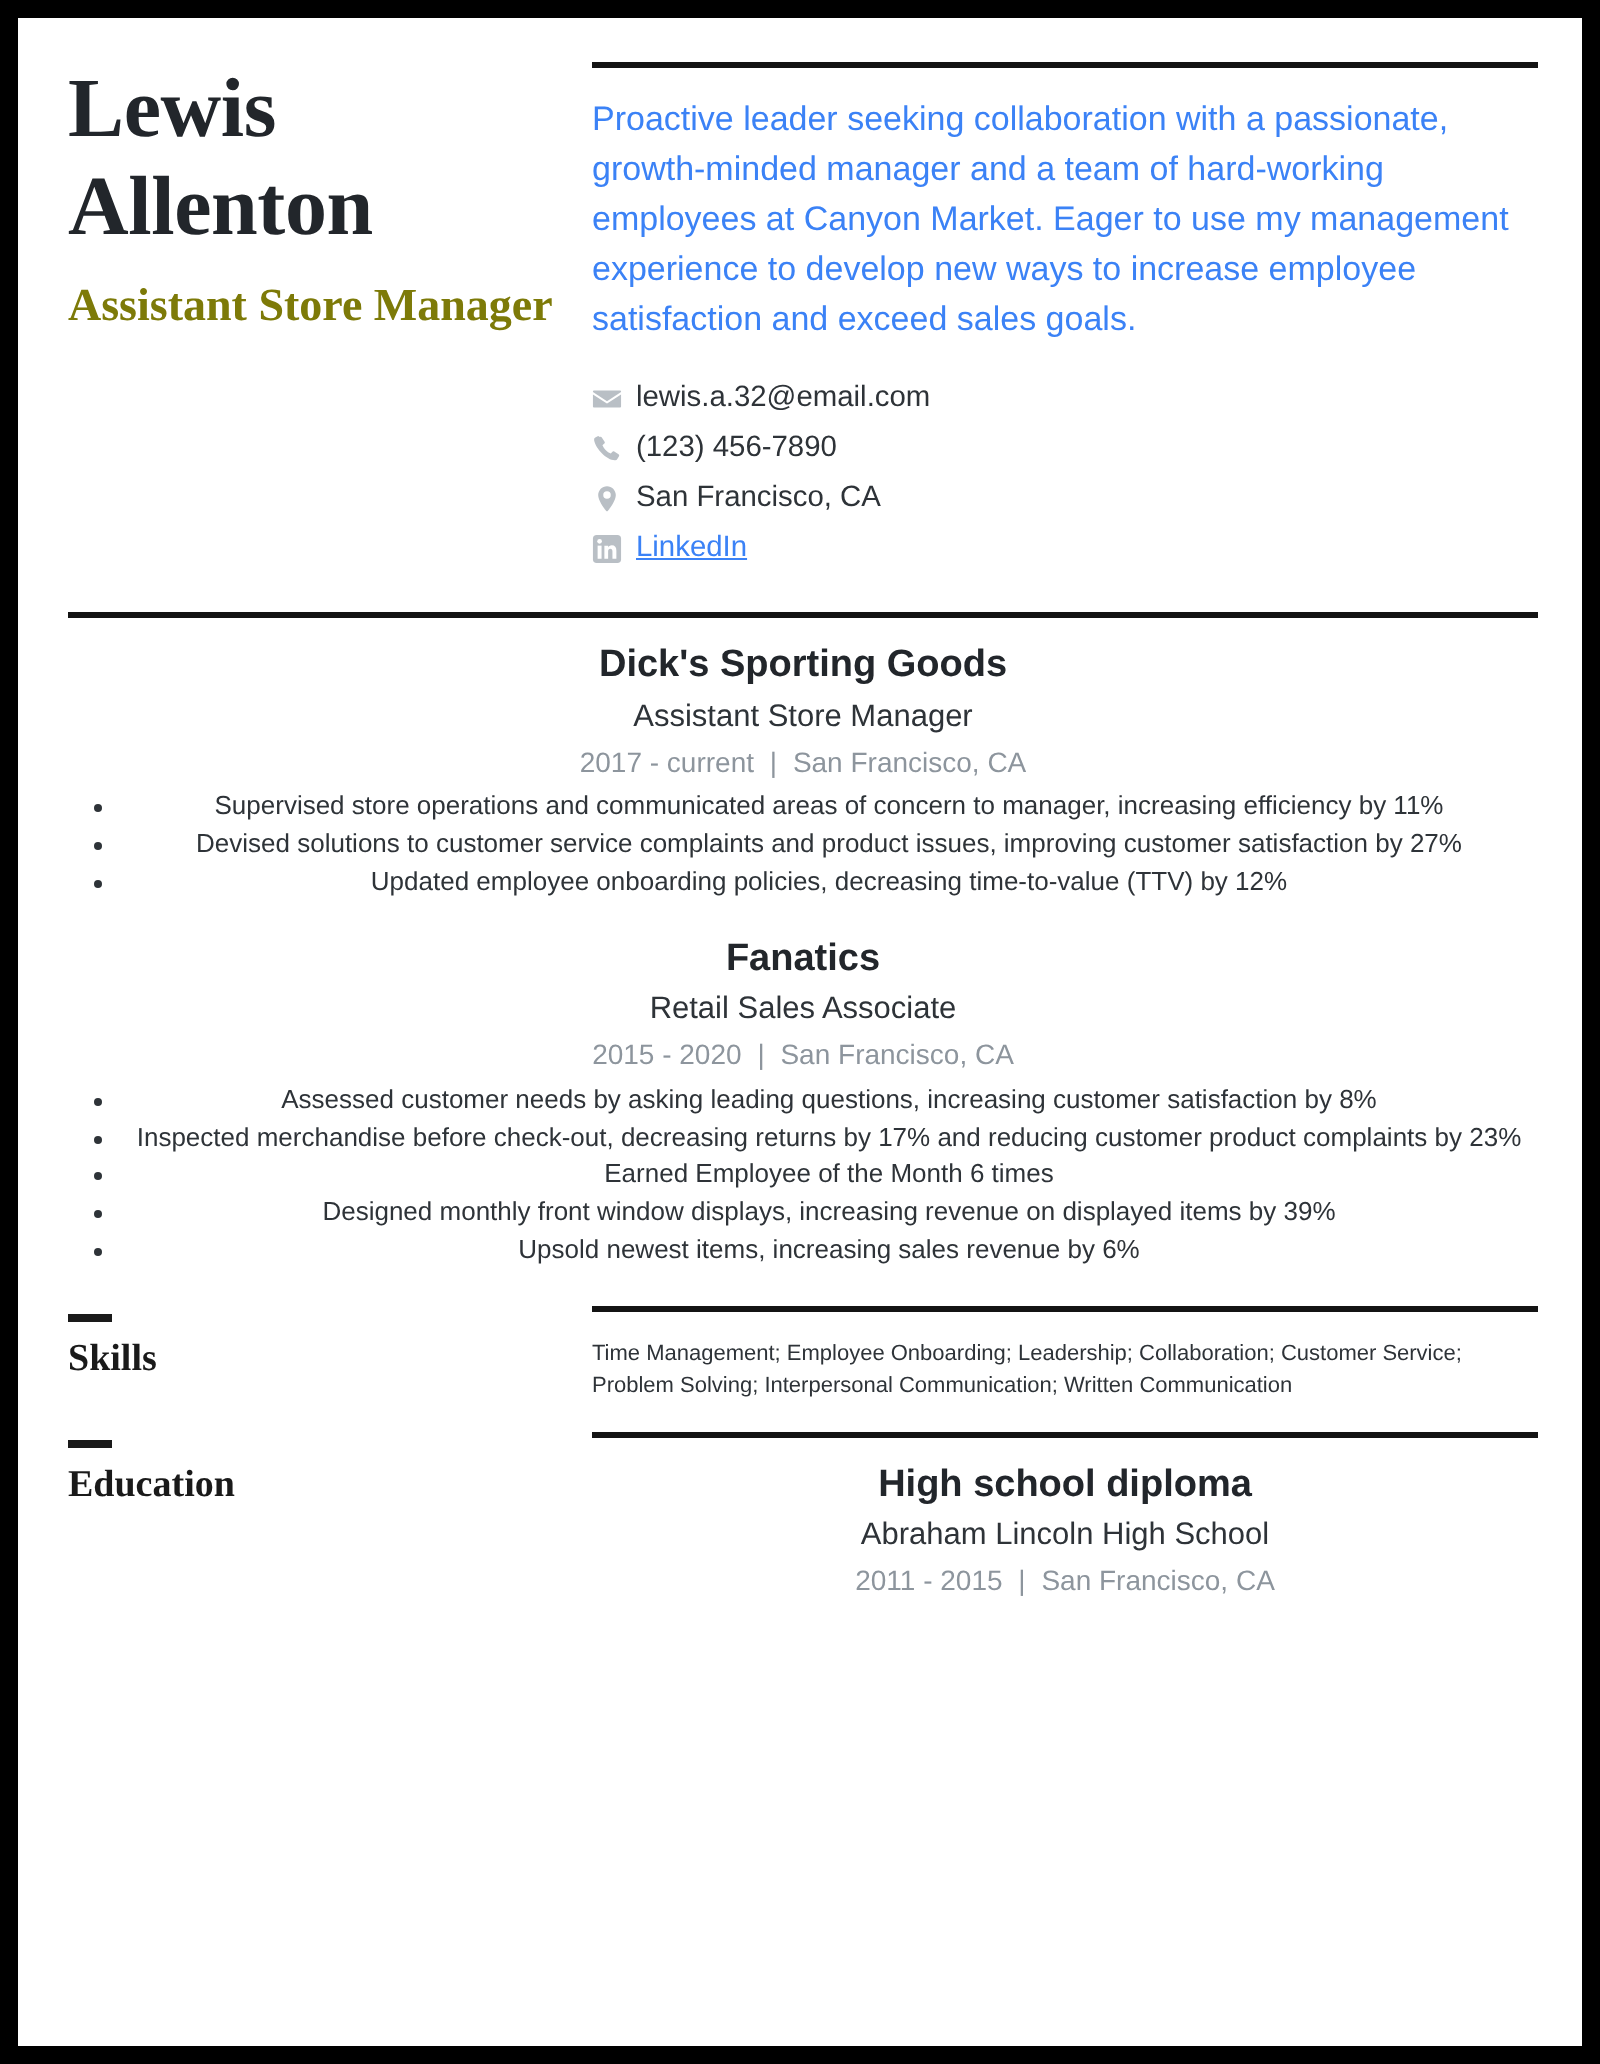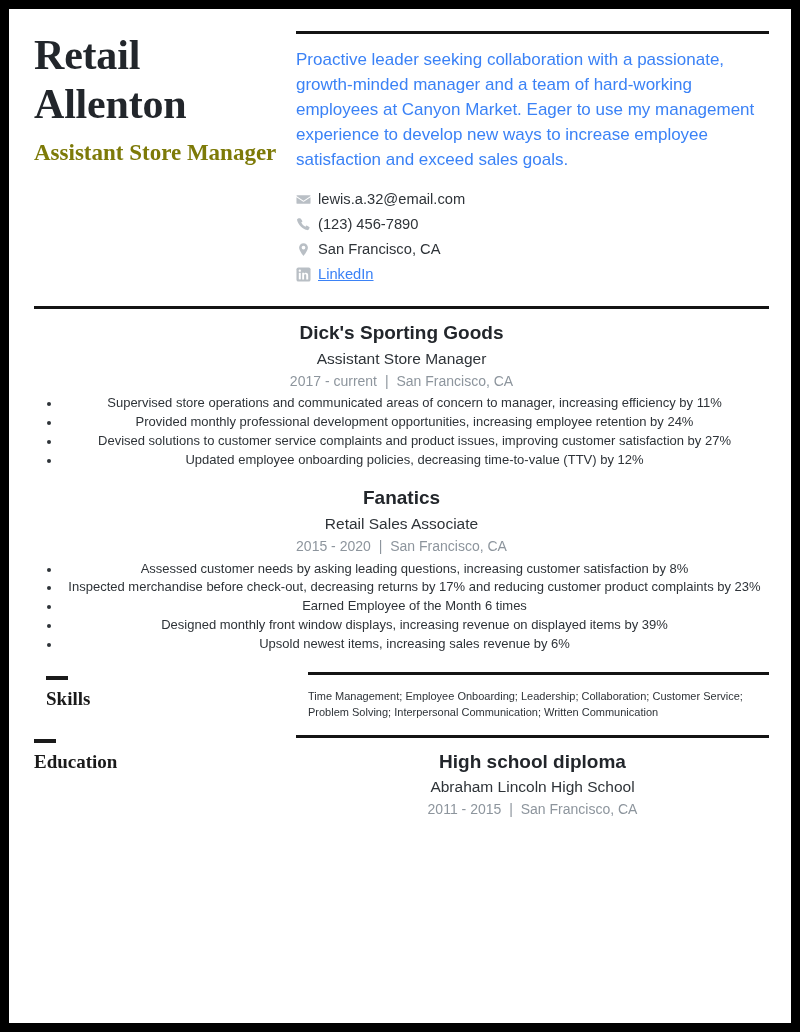--- a/index.html
+++ b/index.html
@@ -179,35 +179,35 @@
   
   .skills-text {
     font-size: 11px;
     line-height: 1.5;
     color: #2e3338;
     margin: 13px 0 0 0;
   }
 
   
   .block-work { margin-top: 19px; }
-  .block-skills { margin-top: 17px; margin-left: 12px; }
+  .block-skills { margin-top: 17px; }
   .block-edu { margin-top: 14px; }
   .after-rule { margin-top: 12px; text-align: center; }
 </style>
 </head>
 <body>
 
 <div class="page">
   <div class="sheet">
 
     <div class="row">
 
       <div class="col-left">
         <h1 class="name">
-          <span>Retail</span><br>
+          <span>Lewis</span><br>
           <span>Allenton</span>
         </h1>
         <div class="job-title">Assistant Store Manager</div>
       </div>
 
       <div class="col-right">
         <div class="rule"></div>
         <p class="summary">Proactive leader seeking collaboration with a passionate, growth-minded manager and a team of hard-working employees at Canyon Market. Eager to use my management experience to develop new ways to increase employee satisfaction and exceed sales goals.</p>
 
         <div class="contact">
@@ -266,21 +266,20 @@
           <div class="entry">
             <h3 class="entry-org">Dick's Sporting Goods</h3>
             <div class="entry-role">Assistant Store Manager</div>
             <div class="entry-meta">
               <span>2017 - current</span>
               <span class="sep">|</span>
               <span>San Francisco, CA</span>
             </div>
             <ul class="bullets">
               <li>Supervised store operations and communicated areas of concern to manager, increasing efficiency by 11%</li>
-              <li>Provided monthly professional development opportunities, increasing employee retention by 24%</li>
               <li>Devised solutions to customer service complaints and product issues, improving customer satisfaction by 27%</li>
               <li>Updated employee onboarding policies, decreasing time-to-value (TTV) by 12%</li>
             </ul>
           </div>
 
           <div class="entry">
             <h3 class="entry-org">Fanatics</h3>
             <div class="entry-role">Retail Sales Associate</div>
             <div class="entry-meta">
               <span>2015 - 2020</span>

